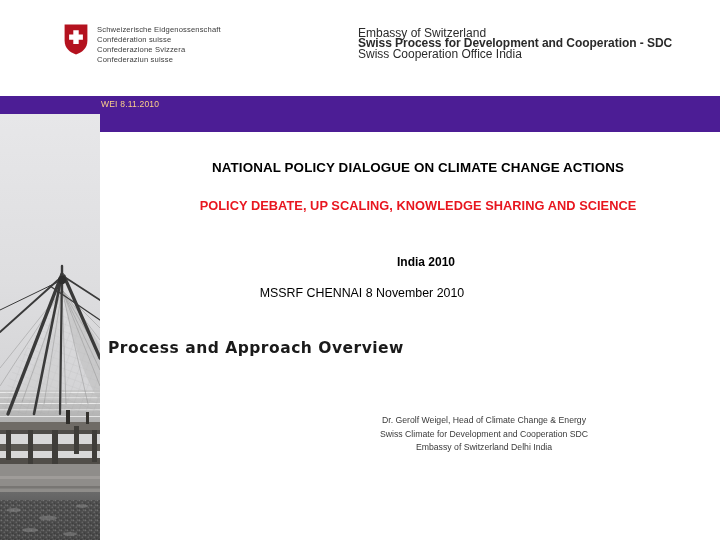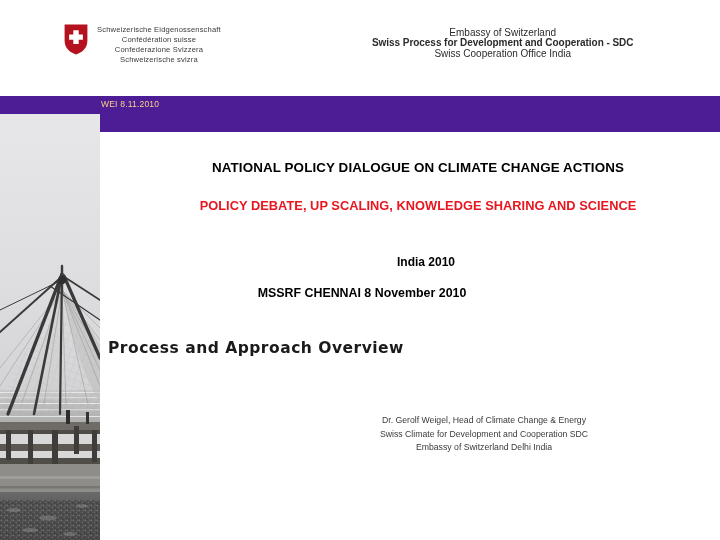--- a/index.html
+++ b/index.html
@@ -21,21 +21,20 @@
     background: #ffffff;
     overflow: hidden;
   }
 
   
   .header {
     position: absolute;
     top: 0; left: 0;
     width: 720px;
     height: 82px;
-    text-align: center;
   }
   .logo-block {
     position: absolute;
     left: 64px;
     top: 24px;
     display: flex;
     align-items: flex-start;
   }
   .shield {
     width: 24px;
@@ -48,23 +47,23 @@
     line-height: 9.3px;
     color: #3b3b3b;
     letter-spacing: 0.15px;
     padding-top: 1px;
     white-space: nowrap;
   }
   .logo-lines div { margin-bottom: 0.6px; }
 
   .embassy-block {
     position: absolute;
-    left: 372px;
+    left: 358px;
     top: 28px;
-    font-size: 10px;
+    font-size: 12px;
     line-height: 10.4px;
     color: #2b2b2b;
     white-space: nowrap;
   }
   .embassy-block .bold {
     font-weight: bold;
     letter-spacing: -0.05px;
   }
 
   
@@ -142,21 +141,21 @@
     font-weight: bold;
     color: #000000;
   }
   .line-venue {
     position: absolute;
     left: 0;
     top: 172px;
     width: 508px;
     text-align: center;
     font-size: 12.4px;
-    font-weight: bold;
+    font-weight: normal;
     color: #000000;
   }
   .line-overview {
     position: absolute;
     left: 0;
     top: 225px;
     width: 620px;
     text-align: left;
     font-size: 15.5px;
     font-weight: bold;
@@ -185,21 +184,21 @@
 
     <div class="logo-block">
       <svg class="shield" viewBox="0 0 24 31">
         <path d="M0.6 0.6 H23.4 V16.5 C23.4 24.2 18.2 28.4 12 30.4 C5.8 28.4 0.6 24.2 0.6 16.5 Z" fill="#b4121f"></path>
         <path d="M9.3 6.2 h5.4 v4.2 h4.2 v5.4 h-4.2 v4.2 h-5.4 v-4.2 h-4.2 v-5.4 h4.2 z" fill="#ffffff"></path>
       </svg>
       <div class="logo-lines">
         <div>Schweizerische Eidgenossenschaft</div>
         <div>Confédération suisse</div>
         <div>Confederazione Svizzera</div>
-        <div>Schweizerische svizra</div>
+        <div>Confederaziun suisse</div>
       </div>
     </div>
 
     <div class="embassy-block">
       <div>Embassy of Switzerland</div>
       <div class="bold">Swiss Process for Development and Cooperation - SDC</div>
       <div>Swiss Cooperation Office India</div>
     </div>
 
   </div>

